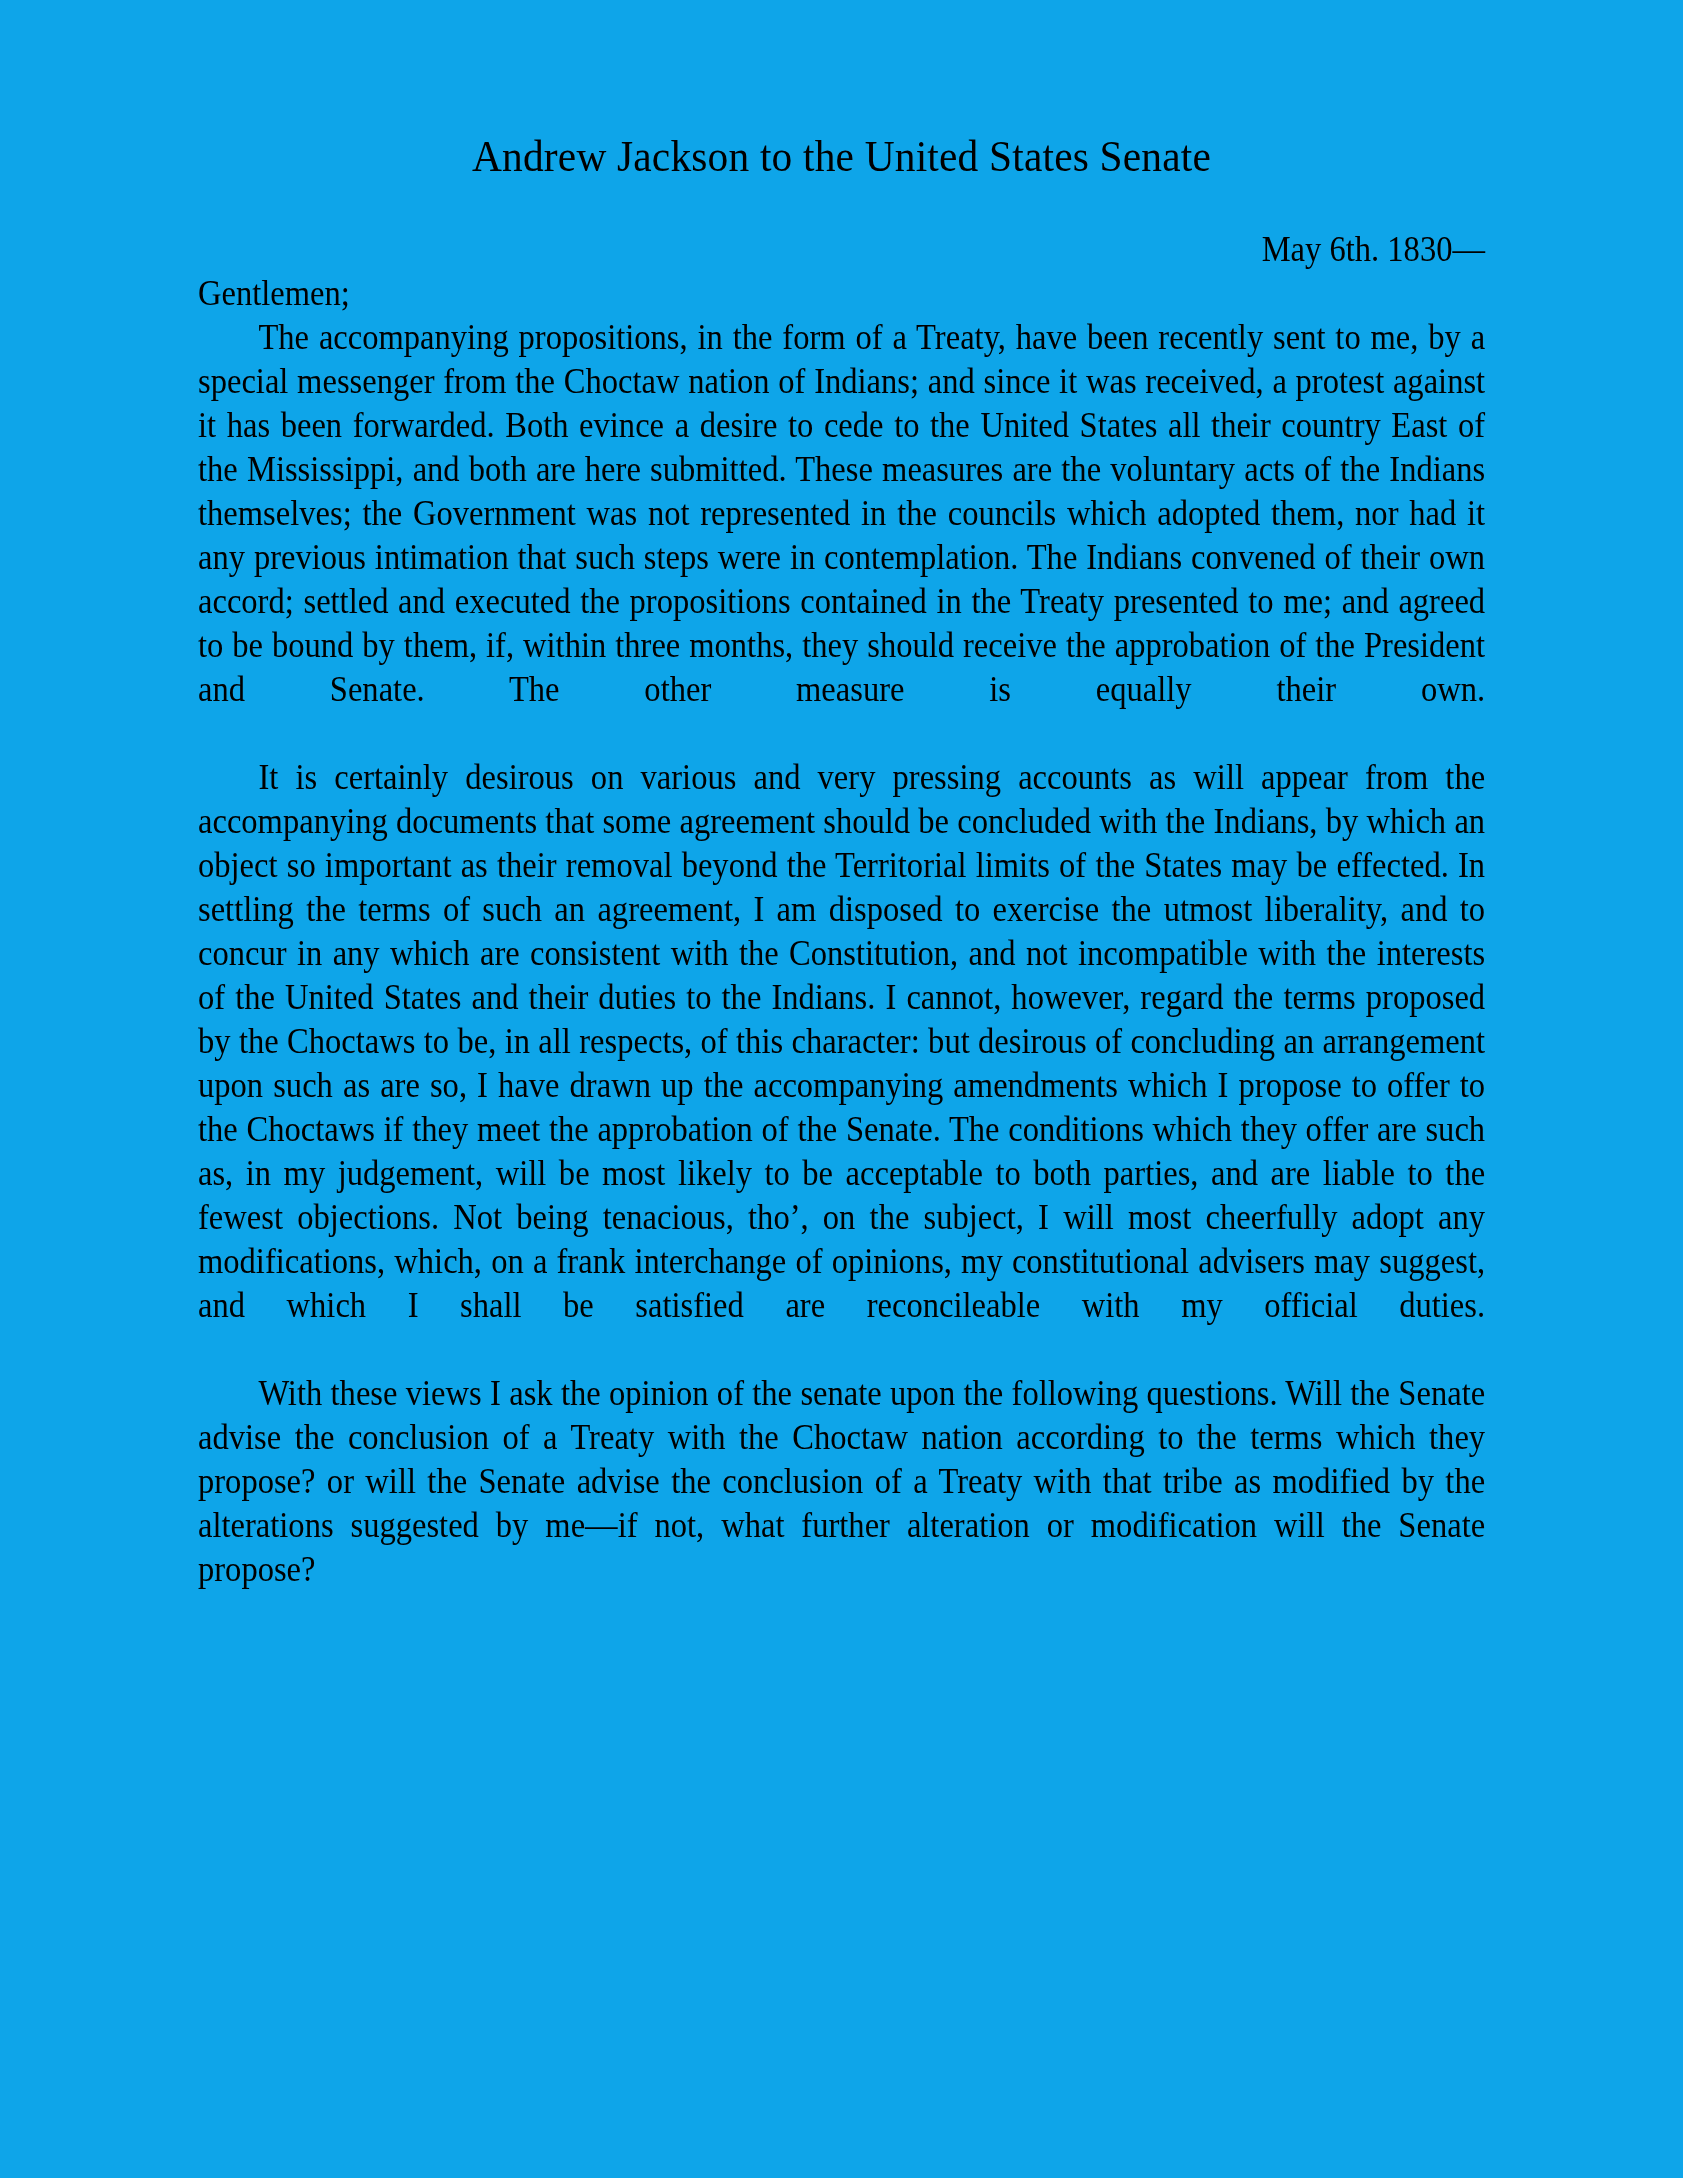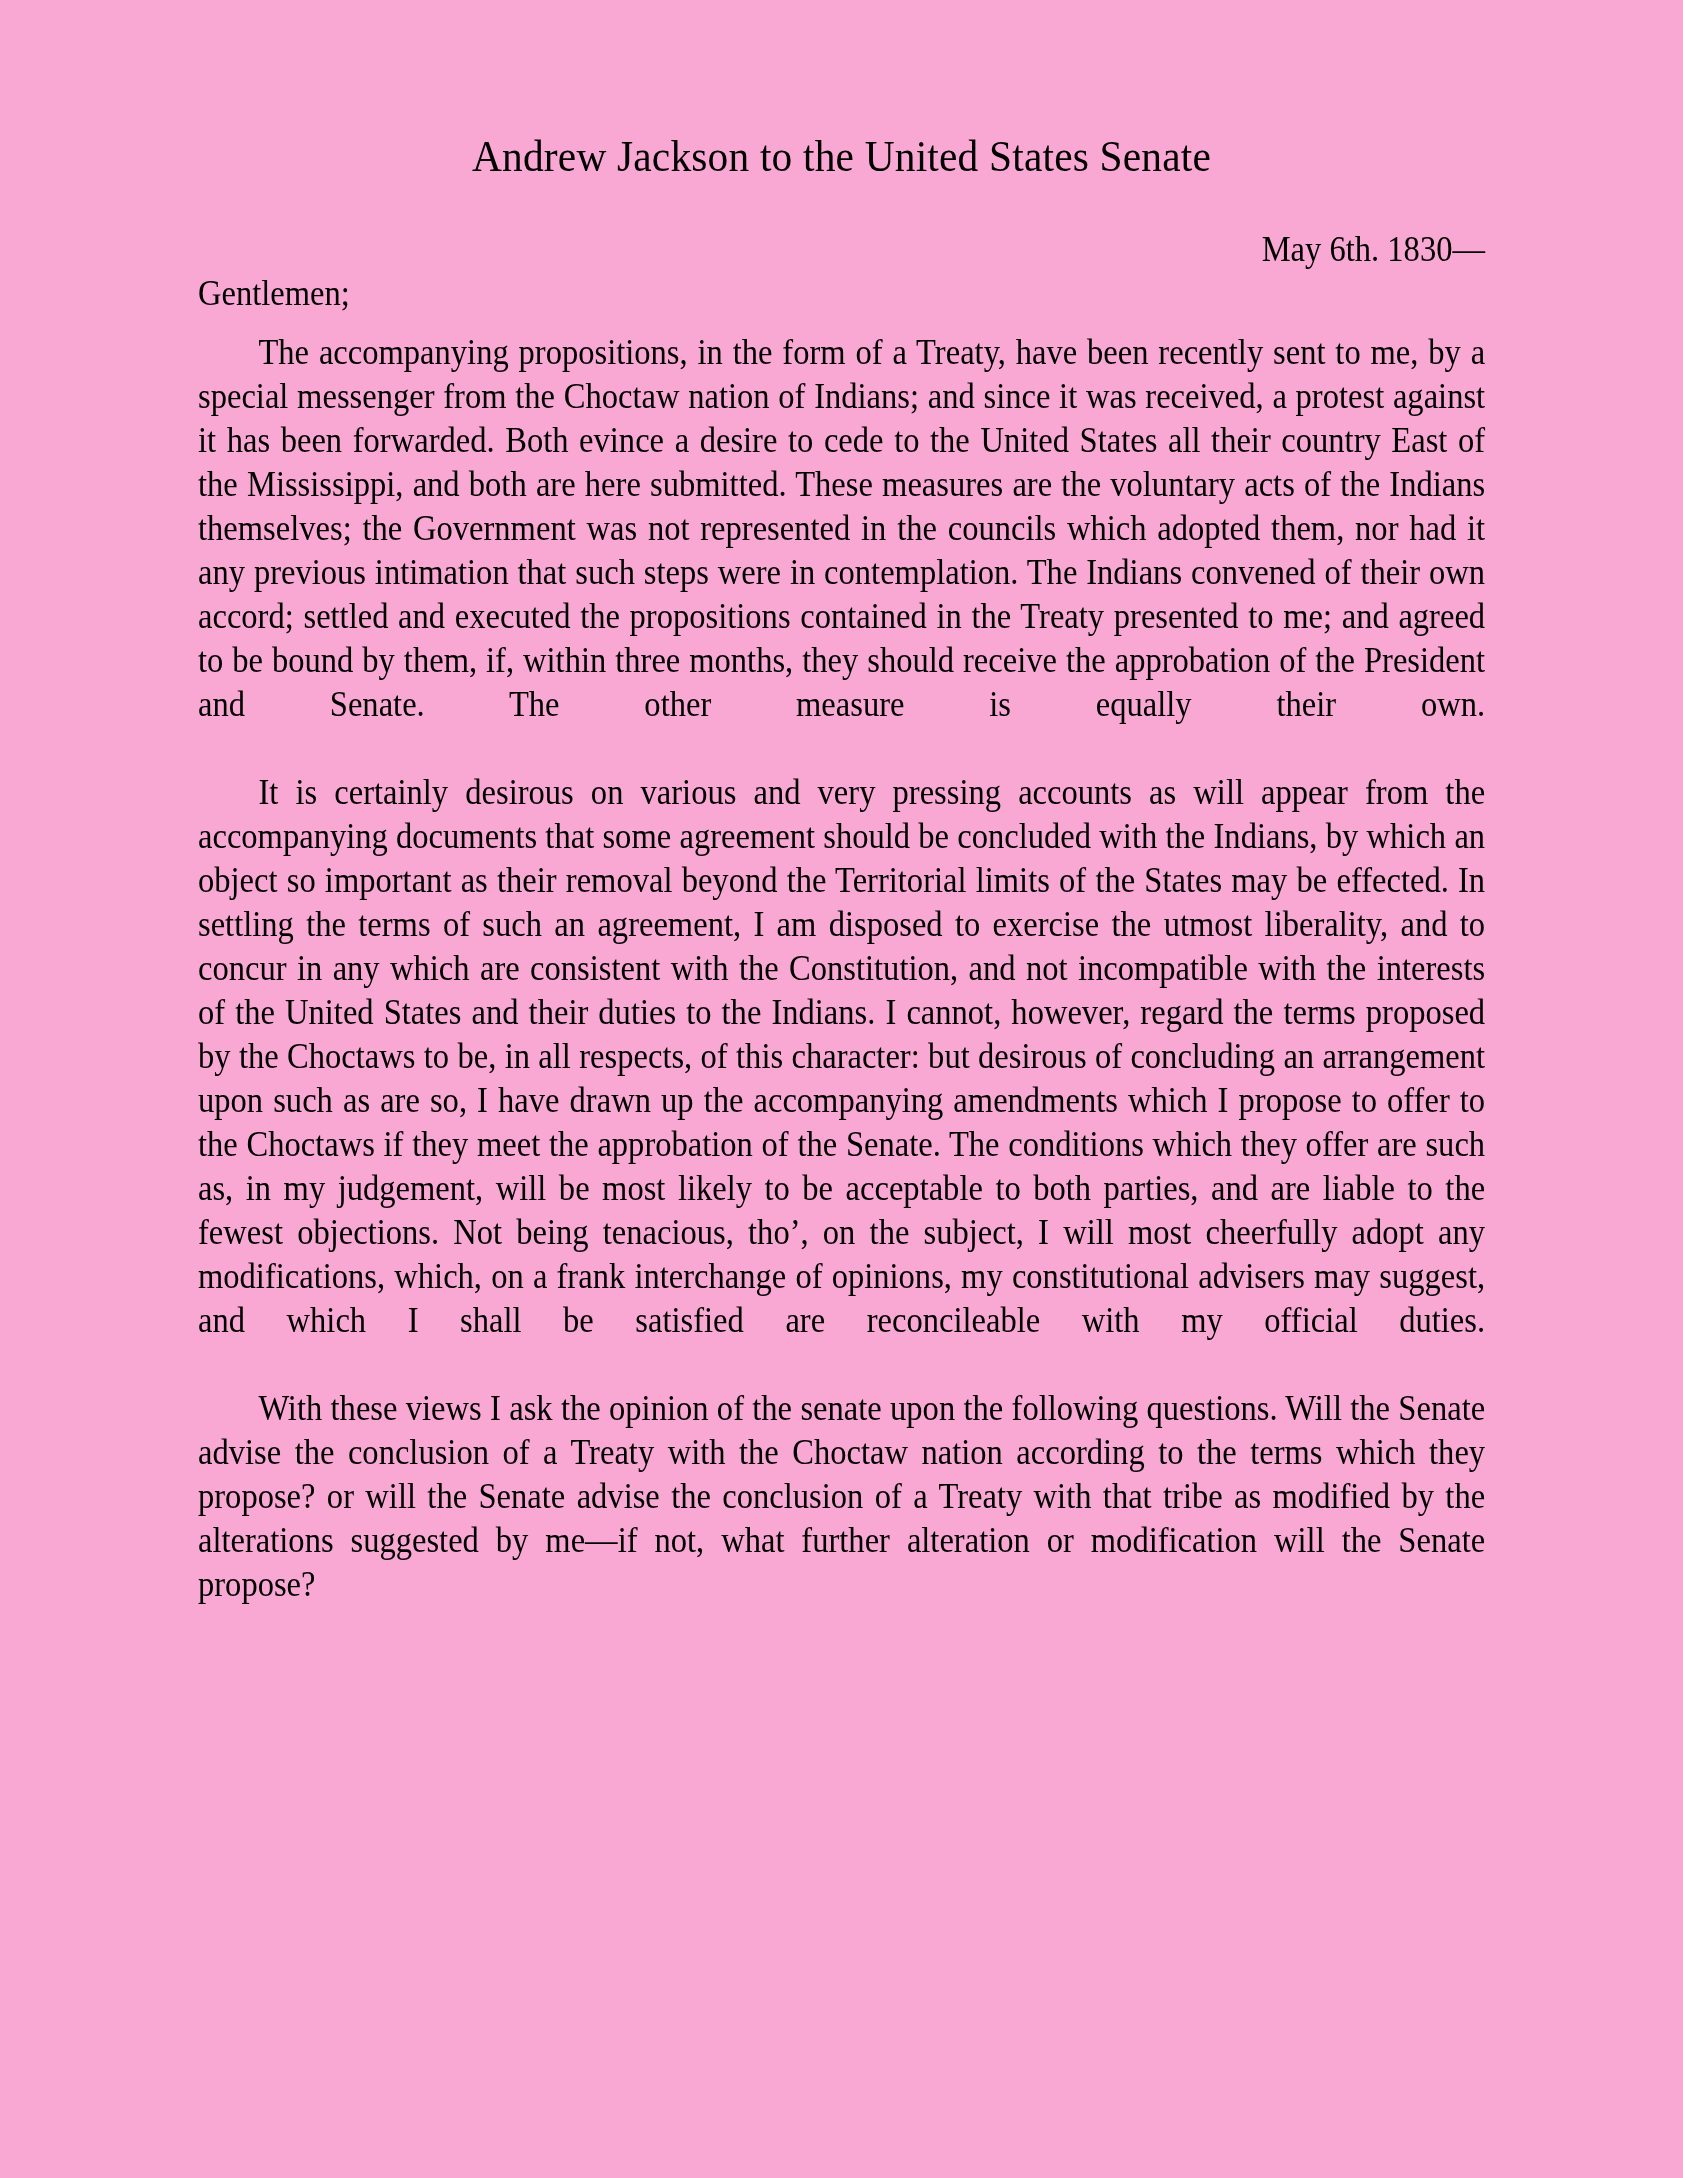--- a/index.html
+++ b/index.html
@@ -56,21 +56,21 @@
 
   .salutation {
     text-align: left;
     font-size: 35px;
     line-height: 44px;
     transform: scaleX(0.93);
     transform-origin: 0% 50%;
   }
 
   .body-text {
-    margin-top: 15px;
+    margin-top: 0;
   }
 
   .para {
     font-size: 35px;
     line-height: 44px;
     text-align: justify;
     text-justify: inter-word;
     text-indent: 65px;
     margin: 0;
     word-spacing: 0px;
@@ -85,21 +85,21 @@
   
   .para::after {
     content: "";
     display: inline-block;
     width: 100%;
   }
 </style>
 </head>
 <body style="background: rgb(255, 255, 255); color: rgb(0, 0, 0);">
 
-<div class="page" style="background: #f9a8d4;">
+<div class="page" style="background: #0ea5e9;">
   <div class="content">
 
     <h1 class="doc-title">Andrew Jackson to the United States Senate</h1>
 
     <div class="datestamp">May 6th. 1830—</div>
 
     <div class="salutation">Gentlemen;</div>
 
     <div class="body-text">
       <p class="para">The accompanying propositions, in the form of a Treaty, have been recently sent to me, by a special messenger from the Choctaw nation of Indians; and since it was received, a protest against it has been forwarded. Both evince a desire to cede to the United States all their country East of the Mississippi, and both are here submitted.   These measures are the voluntary acts of the Indians themselves; the Government was not represented in the councils which adopted them, nor had it any previous intimation that such steps were in contemplation.   The Indians convened of their own accord; settled and executed the propositions contained in the Treaty presented to me; and agreed to be bound by them, if, within three months, they should receive the approbation of the President and Senate.   The other measure is equally their own.</p>

